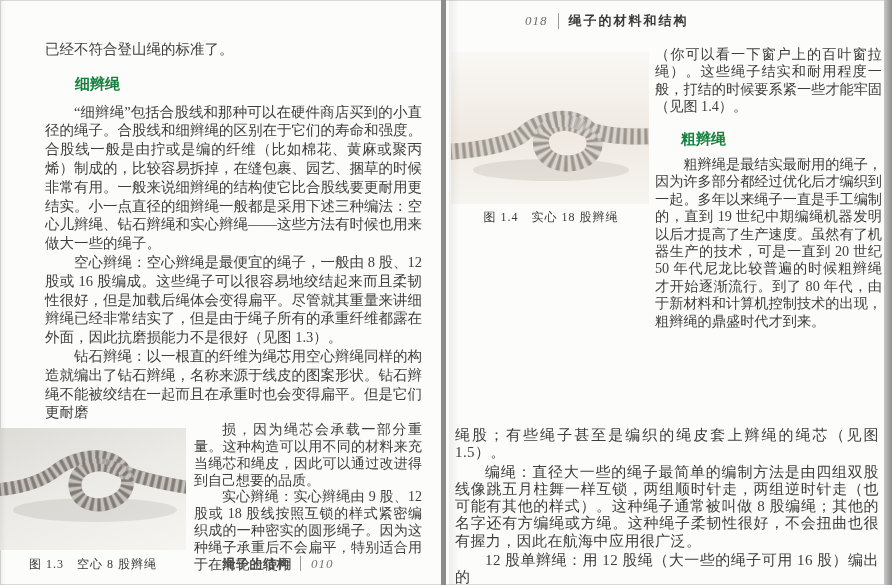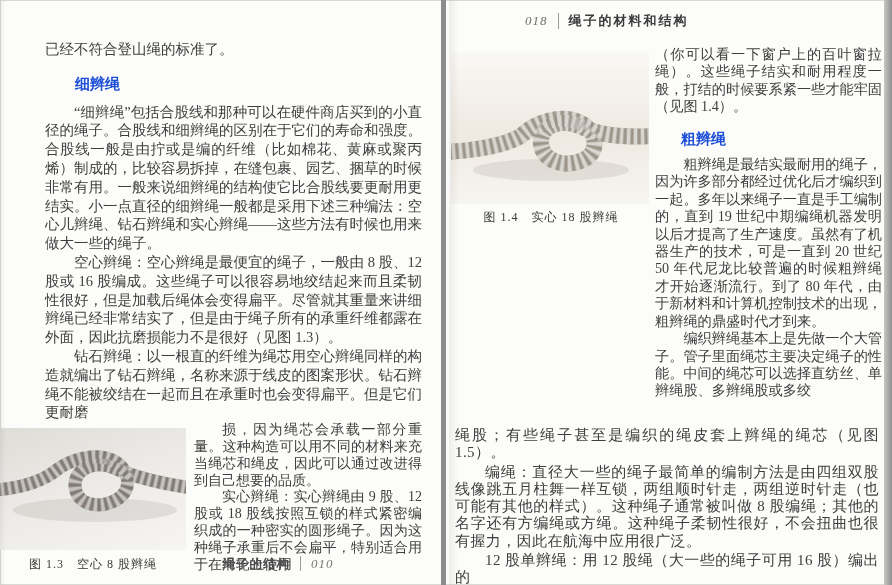--- a/index.html
+++ b/index.html
@@ -18,21 +18,21 @@
     background:linear-gradient(to right,#c7c7c5,#8f8f8f);}
   .scan-edge-left{position:absolute;left:0;top:0;width:6px;height:585px;
     background:linear-gradient(to right,rgba(0,0,0,.05),rgba(0,0,0,0));}
 
   
   .page-left{position:absolute;left:0;top:0;width:441px;height:585px;}
   .lp-body{position:absolute;left:45px;top:40px;width:377px;
     font-size:14.5px;line-height:18.8px;text-align:justify;}
   .lp-body p{margin:0;text-indent:2em;}
   .lp-body p.noindent{text-indent:0;}
-  h3.sec{font-size:15px;font-weight:bold;margin:16px 0 9px 30px;color:#1d4ed8;}
+  h3.sec{font-size:15px;font-weight:bold;margin:16px 0 9px 30px;color:#15803d;}
   .rp-textcol h3.sec{margin:15px 0 8px 26px;}
   p.tight{font-size:14px;line-height:16.8px;}
 
   .fig13{float:left;width:186px;margin:6px 8px 2px -45px;}
   .photo{position:relative;overflow:hidden;}
   .fig13 .photo{width:186px;height:122px;
     background:linear-gradient(160deg,#dedcd7 0%,#eceae6 45%,#f6f5f2 100%);}
   .figcap{font-size:12px;text-align:center;margin-top:5px;letter-spacing:1px;color:#3a3a3a;white-space:nowrap;}
 
   .lp-footer{position:absolute;bottom:12px;left:115px;width:326px;
@@ -121,21 +121,20 @@
         </div>
         <div class="figcap">图 1.4　实心 18 股辫绳</div>
       </div>
 
     </div>
 
     <div class="rp-textcol">
       <p class="noindent">（你可以看一下窗户上的百叶窗拉绳）。这些绳子结实和耐用程度一般，打结的时候要系紧一些才能牢固（见图 1.4）。</p>
       <h3 class="sec">粗辫绳</h3>
       <p>粗辫绳是最结实最耐用的绳子，因为许多部分都经过优化后才编织到一起。多年以来绳子一直是手工编制的，直到 19 世纪中期编绳机器发明以后才提高了生产速度。虽然有了机器生产的技术，可是一直到 20 世纪 50 年代尼龙比较普遍的时候粗辫绳才开始逐渐流行。到了 80 年代，由于新材料和计算机控制技术的出现，粗辫绳的鼎盛时代才到来。</p>
-      <p>编织辫绳基本上是先做一个大管子。管子里面绳芯主要决定绳子的性能。中间的绳芯可以选择直纺丝、单辫绳股、多辫绳股或多绞</p>
     </div>
 
     <div class="rp-fullwidth">
       <p class="noindent">绳股；有些绳子甚至是编织的绳皮套上辫绳的绳芯（见图 1.5）。</p>
       <p>编绳：直径大一些的绳子最简单的编制方法是由四组双股线像跳五月柱舞一样互锁，两组顺时针走，两组逆时针走（也可能有其他的样式）。这种绳子通常被叫做 8 股编绳；其他的名字还有方编绳或方绳。这种绳子柔韧性很好，不会扭曲也很有握力，因此在航海中应用很广泛。</p>
       <p>12 股单辫绳：用 12 股绳（大一些的绳子可用 16 股）编出的</p>
     </div>
   </div>
 
   <div class="scan-edge-left"></div>

